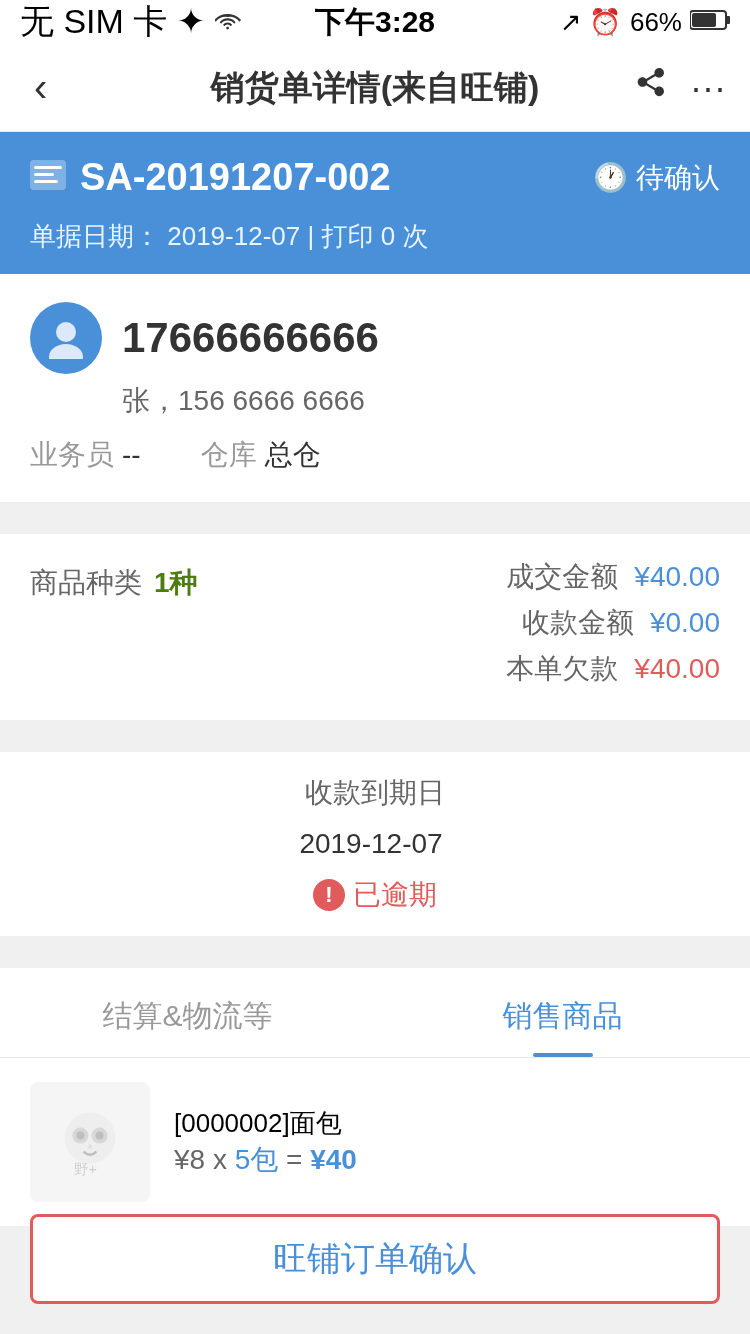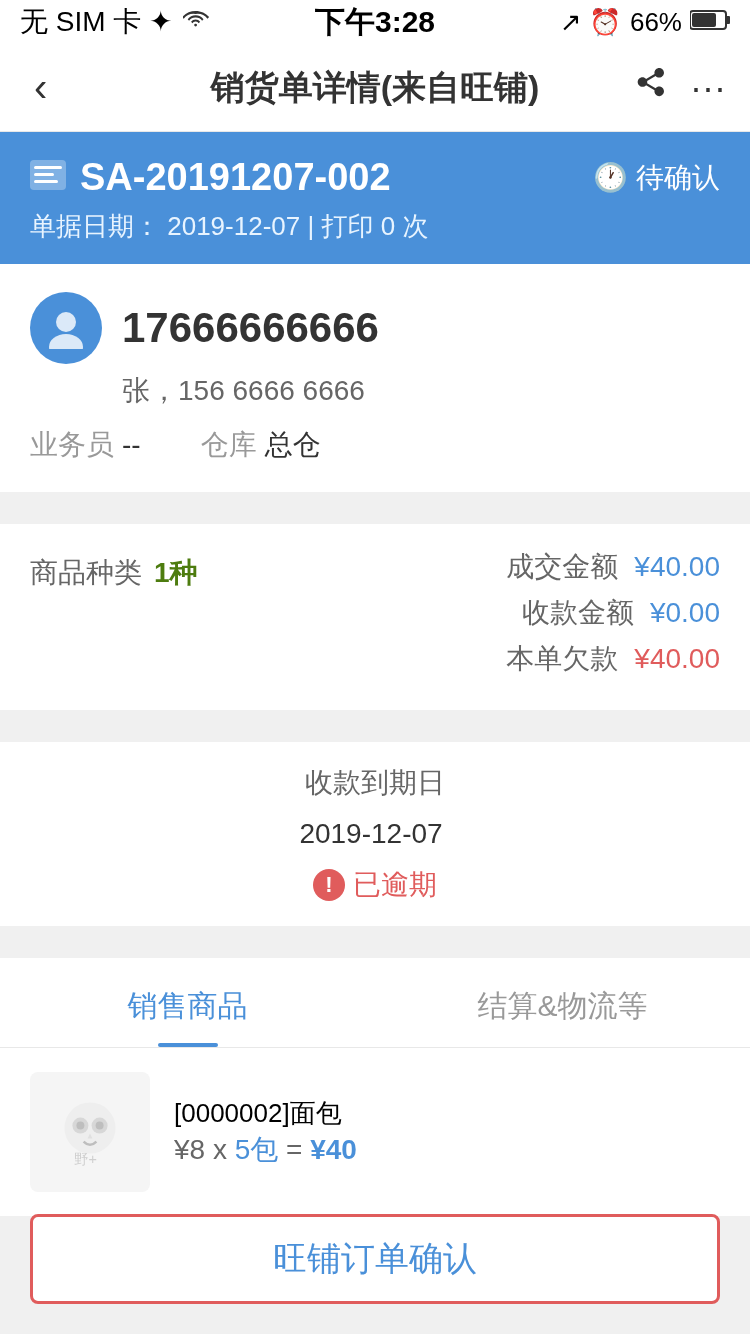--- a/index.html
+++ b/index.html
@@ -21,21 +21,21 @@
       align-items: center;
       justify-content: space-between;
       padding: 0 20px;
       font-size: 28px;
       font-weight: 500;
     }
     .status-left {
       display: flex;
       align-items: center;
       gap: 10px;
-      font-size: 28px;
+      font-size: 34px;
     }
     .status-center {
       font-size: 30px;
       font-weight: 600;
       position: absolute;
       left: 50%;
       transform: translateX(-50%);
     }
     .status-right {
       display: flex;
@@ -84,21 +84,21 @@
     
     .order-header {
       background: #4a90d9;
       padding: 24px 30px 20px;
       margin-bottom: 0;
     }
     .order-id-row {
       display: flex;
       align-items: center;
       justify-content: space-between;
-      margin-bottom: 10px;
+      margin-bottom: 20px;
     }
     .order-id {
       font-size: 38px;
       font-weight: 700;
       color: #fff;
       display: flex;
       align-items: center;
       gap: 14px;
     }
     .order-status {
@@ -490,25 +490,25 @@
   <div class="overdue-badge">
     <div class="overdue-icon">!</div>
     <span>已逾期</span>
   </div>
 </div>
 
 <div class="divider"></div>
 
 <div class="tabs-section">
   <div class="tabs-row">
+    <div class="tab-item">
+      <span>结算&amp;物流等</span>
+    </div>
     <div class="tab-item active">
       <span>销售商品</span>
-    </div>
-    <div class="tab-item">
-      <span>结算&amp;物流等</span>
     </div>
   </div>
 </div>
 
 <div class="product-section">
   <div class="product-image">
 
     <svg class="owl-logo" viewBox="0 0 100 100" xmlns="http://www.w3.org/2000/svg">
       <circle cx="50" cy="45" r="32" fill="#e8e8e8"></circle>
       <circle cx="38" cy="42" r="10" fill="#bbb"></circle>

